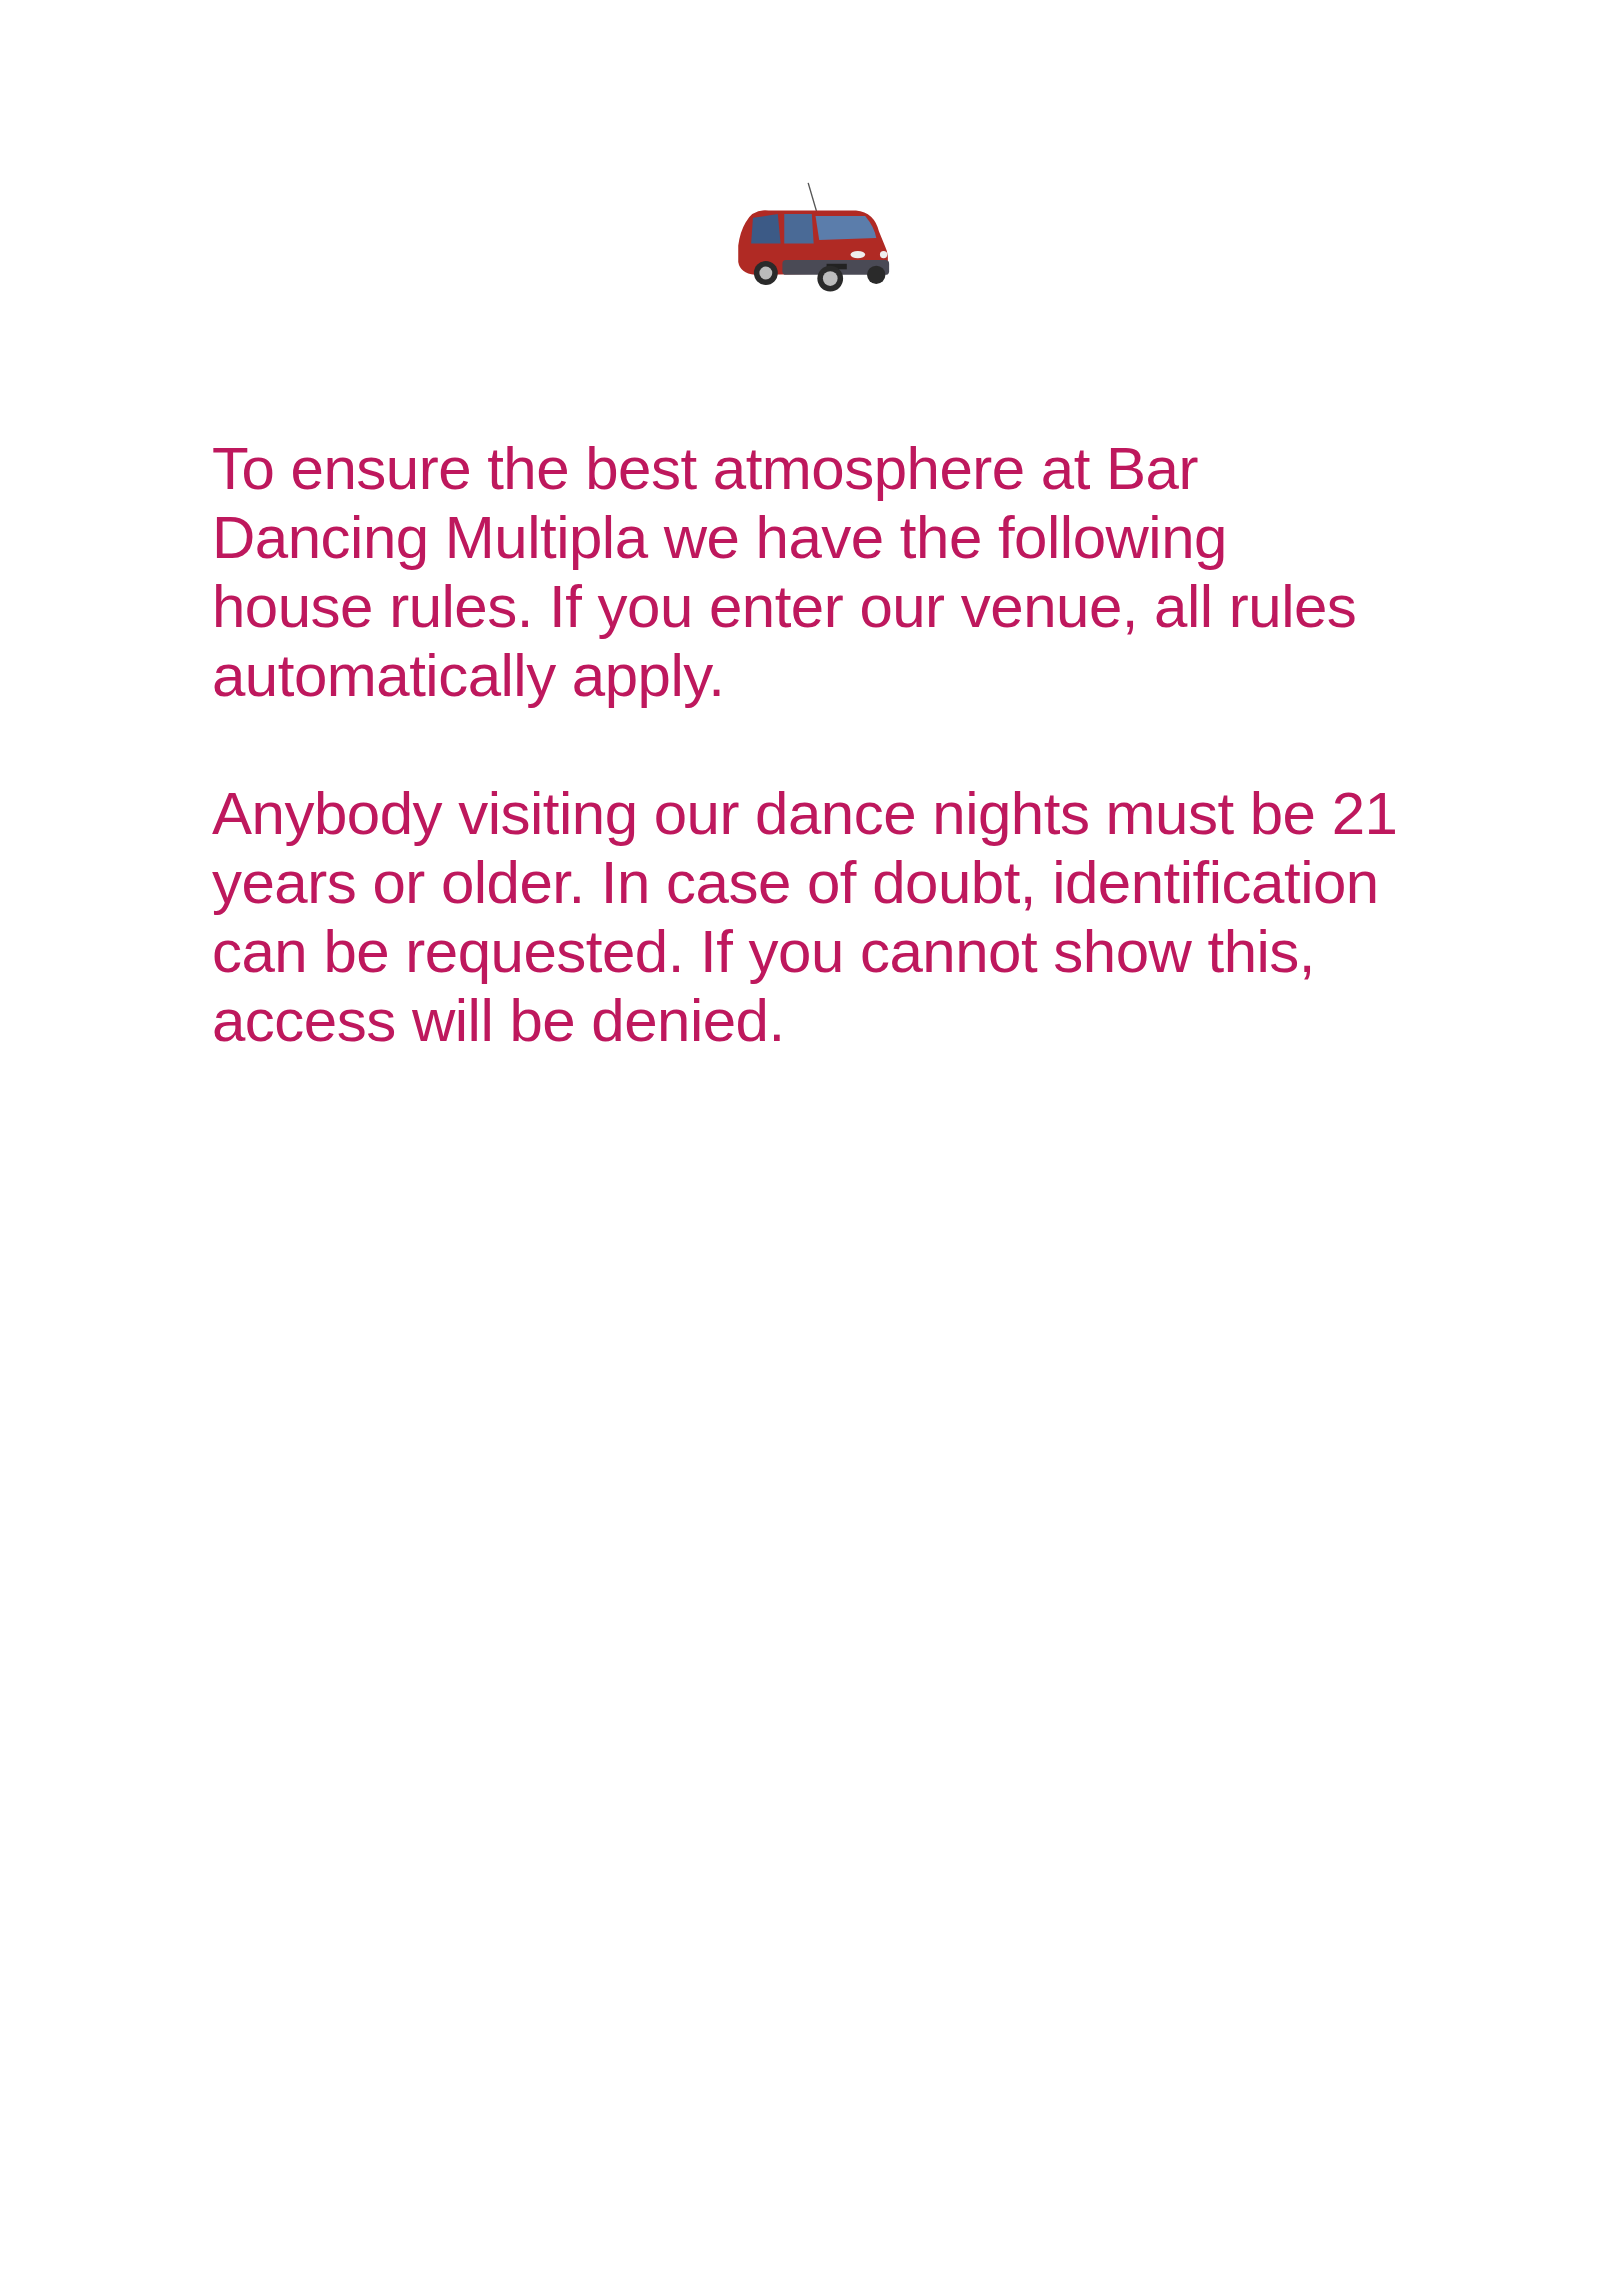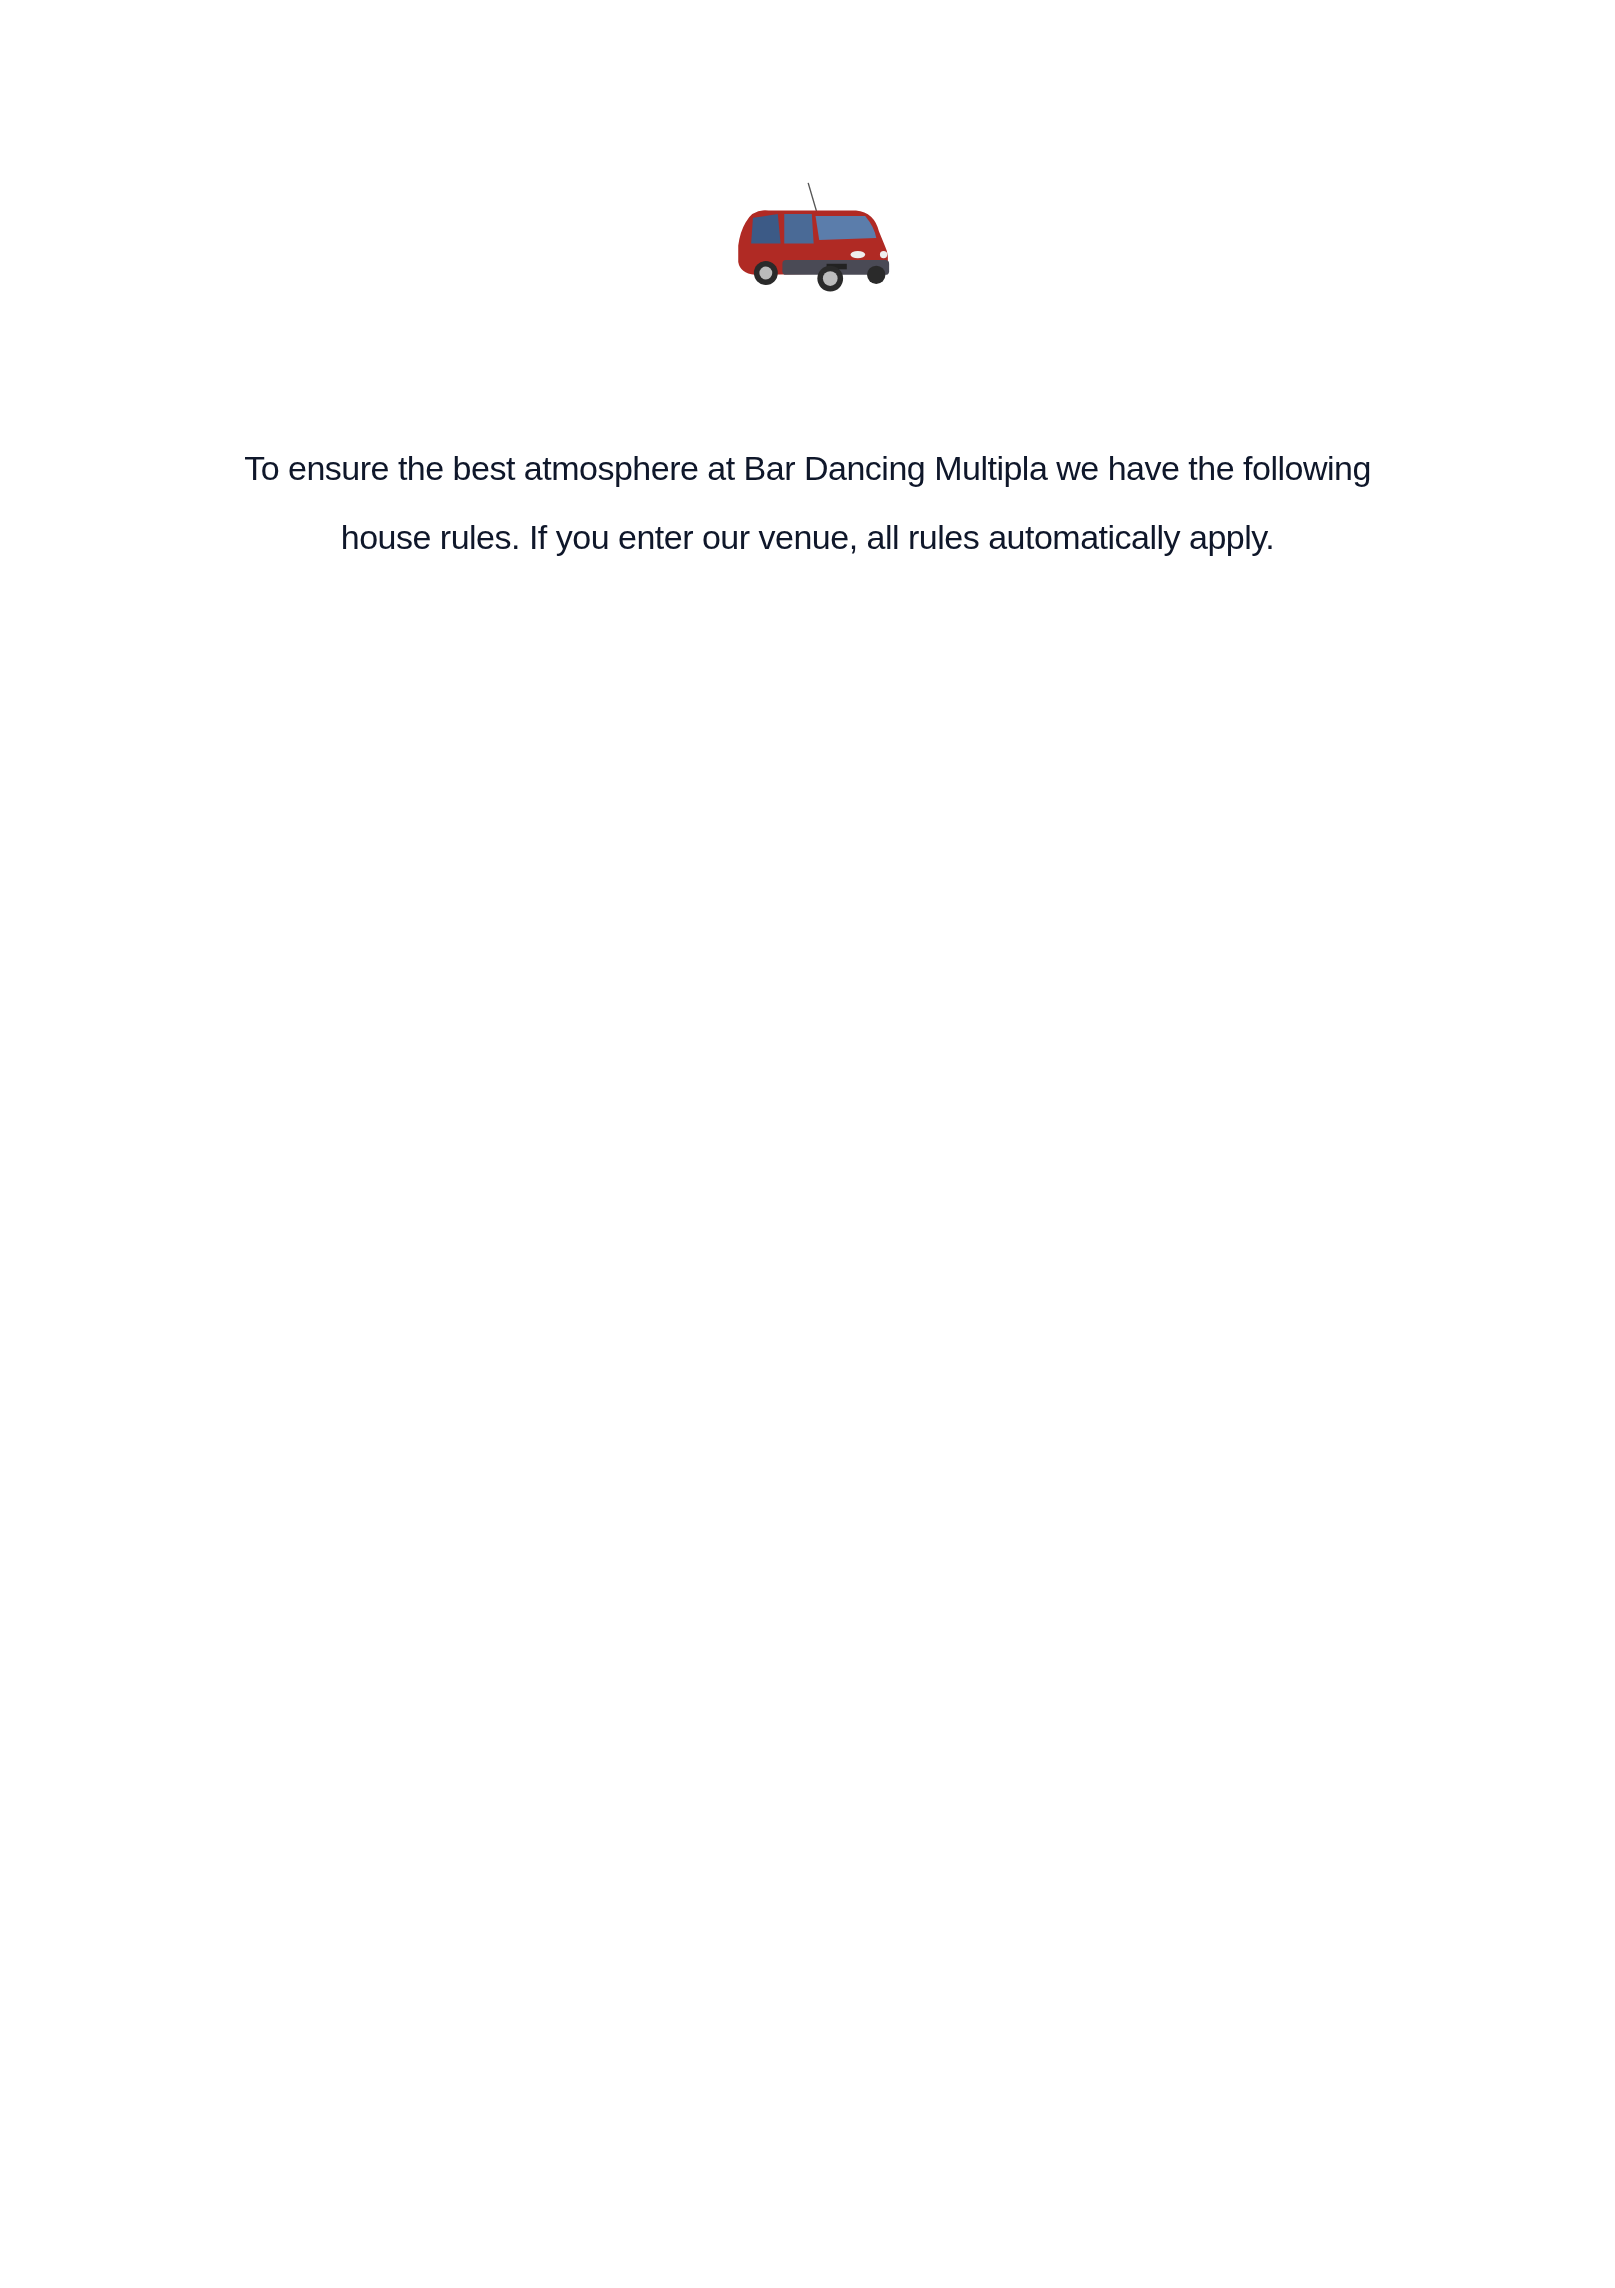--- a/index.html
+++ b/index.html
@@ -1,21 +1,21 @@
 <!DOCTYPE html>
 <html style="font-size:14.8px"><head>
 <meta charset="utf-8">
 <style>
   html, body { margin: 0; padding: 0; background: #ffffff; }
   body { width: 1615px; height: 2289px; position: relative; overflow: hidden; }
   .logo { position: absolute; left: 727px; top: 181px; width: 166px; height: 115px; }
   .content {
     position: absolute; left: 212px; top: 434px; width: 1191px;
     font-family: "Liberation Sans", sans-serif; font-weight: 300;
-    font-size: 34px; line-height: 69px; color: #0f172a; text-align: center;
+    font-size: 60px; line-height: 69px; color: #be185d; 
     letter-spacing: -0.5px;
   }
   .content p { margin: 0 0 69px 0; }
 </style>
 </head>
 <body>
 
 <div class="logo">
   <svg width="166" height="115" viewBox="0 0 180 125">
     <line x1="88" y1="2" x2="98" y2="36" stroke="#555" stroke-width="1.5"></line>
@@ -30,14 +30,15 @@
     <circle cx="112" cy="106" r="14" fill="#2a2a2a"></circle>
       <circle cx="112" cy="106" r="8" fill="#bbb"></circle>
     <circle cx="162" cy="102" r="10" fill="#2a2a2a"></circle>
     <ellipse cx="142" cy="80" rx="8" ry="4" fill="#eee"></ellipse>
     <ellipse cx="170" cy="80" rx="4" ry="4" fill="#eee"></ellipse>
   </svg>
 </div>
 
 <div class="content">
   <p>To ensure the best atmosphere at Bar Dancing Multipla we have the following house rules. If you enter our venue, all rules automatically apply.</p>
+  <p>Anybody visiting our dance nights must be 21 years or older. In case of doubt, identification can be requested. If you cannot show this, access will be denied.</p>
 </div>
 
 
 </body></html>

